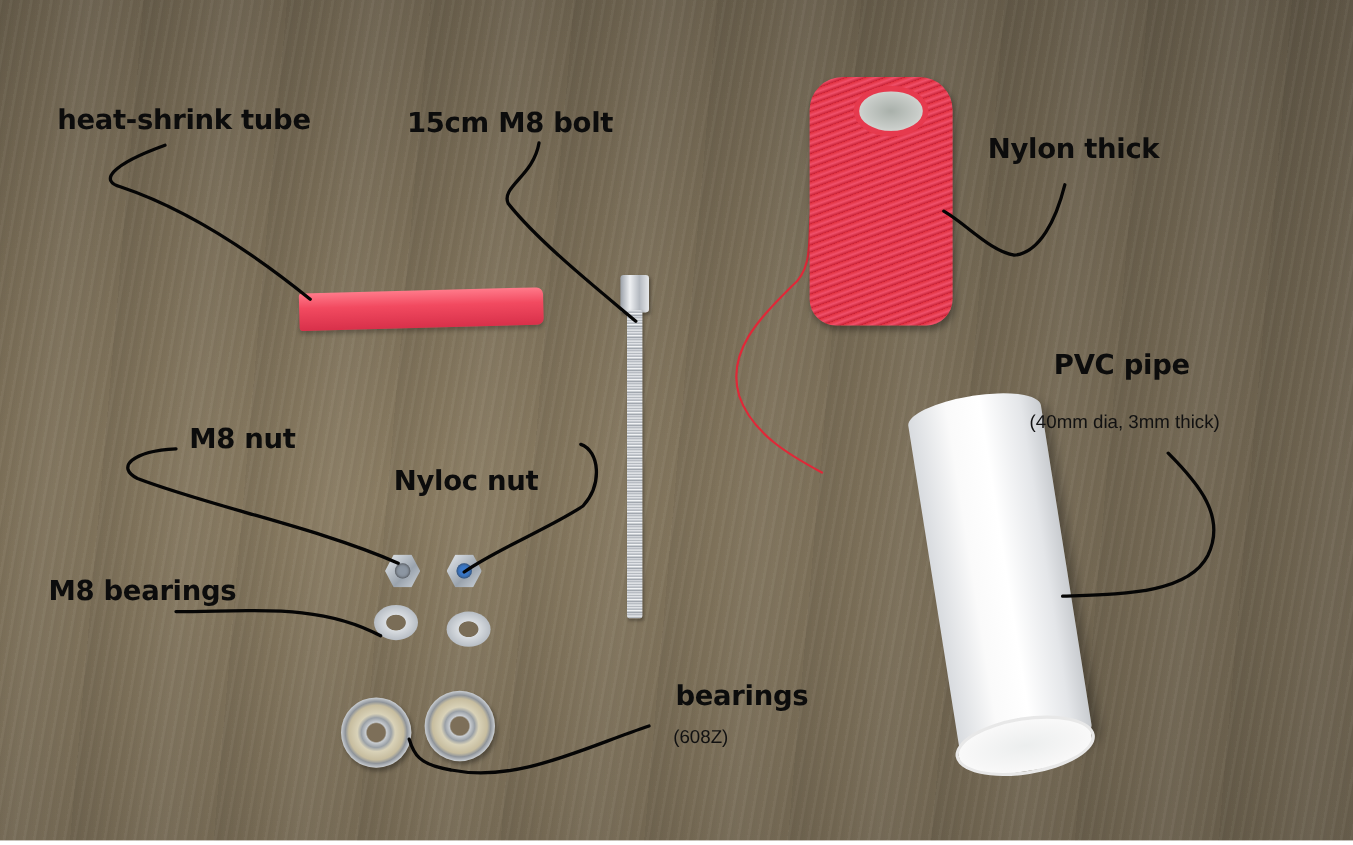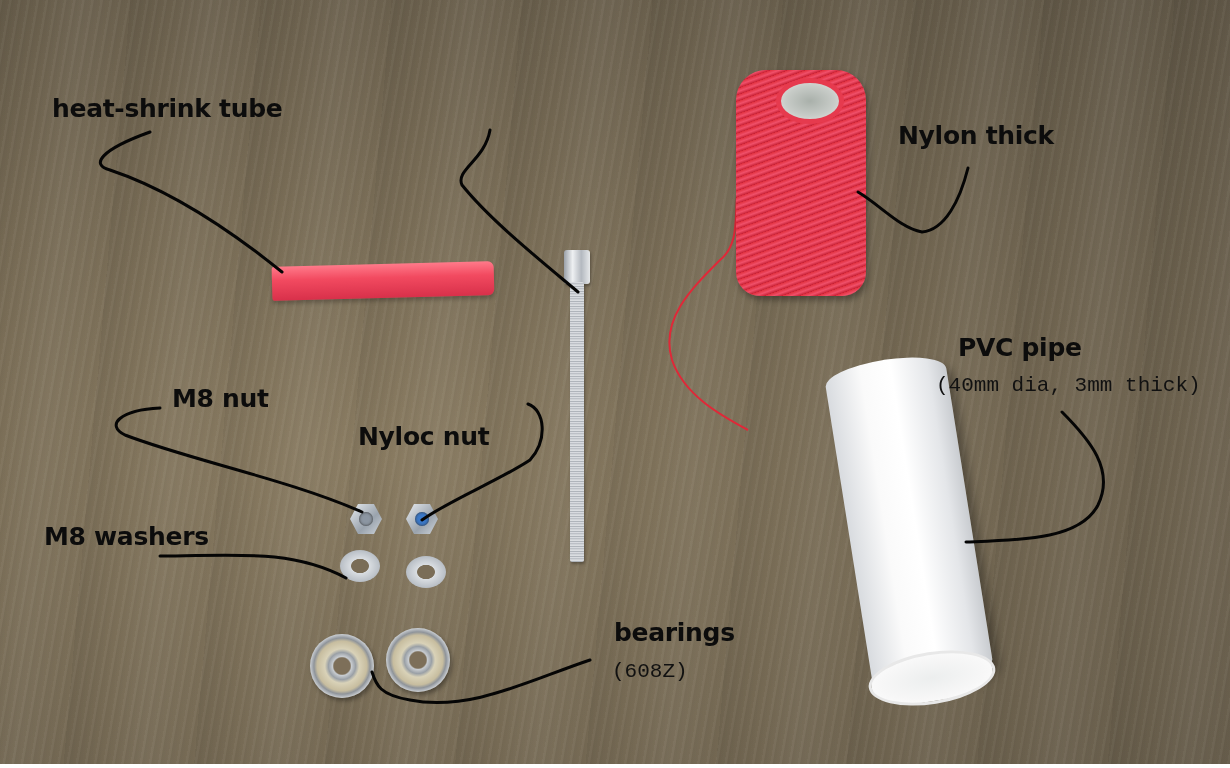--- a/index.html
+++ b/index.html
@@ -4,21 +4,21 @@
 <style>
   html,body{margin:0;padding:0;}
   body{width:1230px;height:768px;overflow:hidden;}
   .scene{position:relative;width:1230px;height:764px;overflow:hidden;
     background:
       repeating-linear-gradient(100deg, rgba(255,255,255,0.035) 0px, rgba(255,255,255,0.035) 2px, rgba(0,0,0,0.03) 3px, rgba(0,0,0,0) 9px),
       repeating-linear-gradient(95deg, rgba(0,0,0,0.05) 0px, rgba(0,0,0,0) 40px, rgba(255,255,255,0.04) 80px, rgba(0,0,0,0) 130px),
       radial-gradient(ellipse at 30% 60%, #8a7c62 0%, #776b55 45%, #5e5545 100%);
   }
   .label{position:absolute;font-family:"DejaVu Sans",sans-serif;font-weight:bold;color:#0c0c0c;font-size:25px;line-height:1;white-space:nowrap;letter-spacing:-0.3px;}
-  .sub{position:absolute;font-family:Liberation Mono, monospace;color:#111;font-size:21px;line-height:1;white-space:nowrap;}
+  .sub{position:absolute;font-family:Liberation Sans, sans-serif;color:#111;font-size:17px;line-height:1;white-space:nowrap;}
   svg.lines{position:absolute;left:0;top:0;}
   
   .tube{position:absolute;left:272px;top:264px;width:222px;height:34px;border-radius:3px 6px 6px 3px;
     background:linear-gradient(180deg,#ff7a8a 0%,#f24a60 40%,#d8304a 100%);transform:rotate(-1.5deg);box-shadow:0 3px 4px rgba(0,0,0,0.25);}
   .bolt-shaft{position:absolute;left:570px;top:282px;width:14px;height:280px;
     background:repeating-linear-gradient(180deg,#e6e8ec 0px,#aeb3ba 2px,#f0f2f4 3px,#9aa0a8 5px);
     border-radius:2px;box-shadow:1px 2px 3px rgba(0,0,0,0.3);}
   .bolt-head{position:absolute;left:564px;top:250px;width:26px;height:34px;
     background:linear-gradient(90deg,#9aa0a8,#eef0f2,#b4b9c0,#e6e8ea);border-radius:3px;box-shadow:1px 2px 3px rgba(0,0,0,0.3);}
   .spool{position:absolute;left:736px;top:70px;width:130px;height:226px;border-radius:30px 30px 24px 24px;
@@ -71,22 +71,23 @@
     <path class="pointer" d="M490,130 C485,160 455,170 462,185 C490,220 540,260 578,292"></path>
     <path class="pointer" d="M968,168 C960,200 945,230 922,232 C900,228 880,205 858,192"></path>
     <path class="pointer" d="M1062,412 C1090,440 1115,470 1098,505 C1080,540 1020,540 966,542"></path>
     <path class="pointer" d="M160,408 C120,410 105,425 125,435 C190,460 290,480 362,512"></path>
     <path class="pointer" d="M528,404 C545,410 548,440 530,460 C500,480 450,500 422,520"></path>
     <path class="pointer" d="M160,556 C230,556 290,548 346,578"></path>
     <path class="pointer" d="M590,660 C530,680 470,712 410,700 C380,695 376,685 372,672"></path>
   </svg>
 
   <div class="label" style="left:52px;top:96px;">heat-shrink tube</div>
+  <div class="label" style="left:370px;top:99px;">15cm M8 bolt</div>
   <div class="label" style="left:898px;top:123px;">Nylon thick</div>
-  <div class="label" style="left:958px;top:335px;text-align:center;">PVC pipe</div>
+  <div class="label" style="left:958px;top:319px;text-align:center;">PVC pipe</div>
   <div class="sub" style="left:936px;top:375px;">(40mm dia, 3mm thick)</div>
   <div class="label" style="left:160px;top:386px;margin-left:12px;">M8 nut</div>
   <div class="label" style="left:358px;top:392px;margin-top:32px;">Nyloc nut</div>
-  <div class="label" style="left:44px;top:524px;">M8 washers</div>
+  <div class="label" style="left:44px;top:524px;">M8 bearings</div>
   <div class="label" style="left:614px;top:620px;">bearings</div>
   <div class="sub" style="left:612px;top:661px;text-align:center;">(608Z)</div>
 
 </div>
 
 </body></html>

